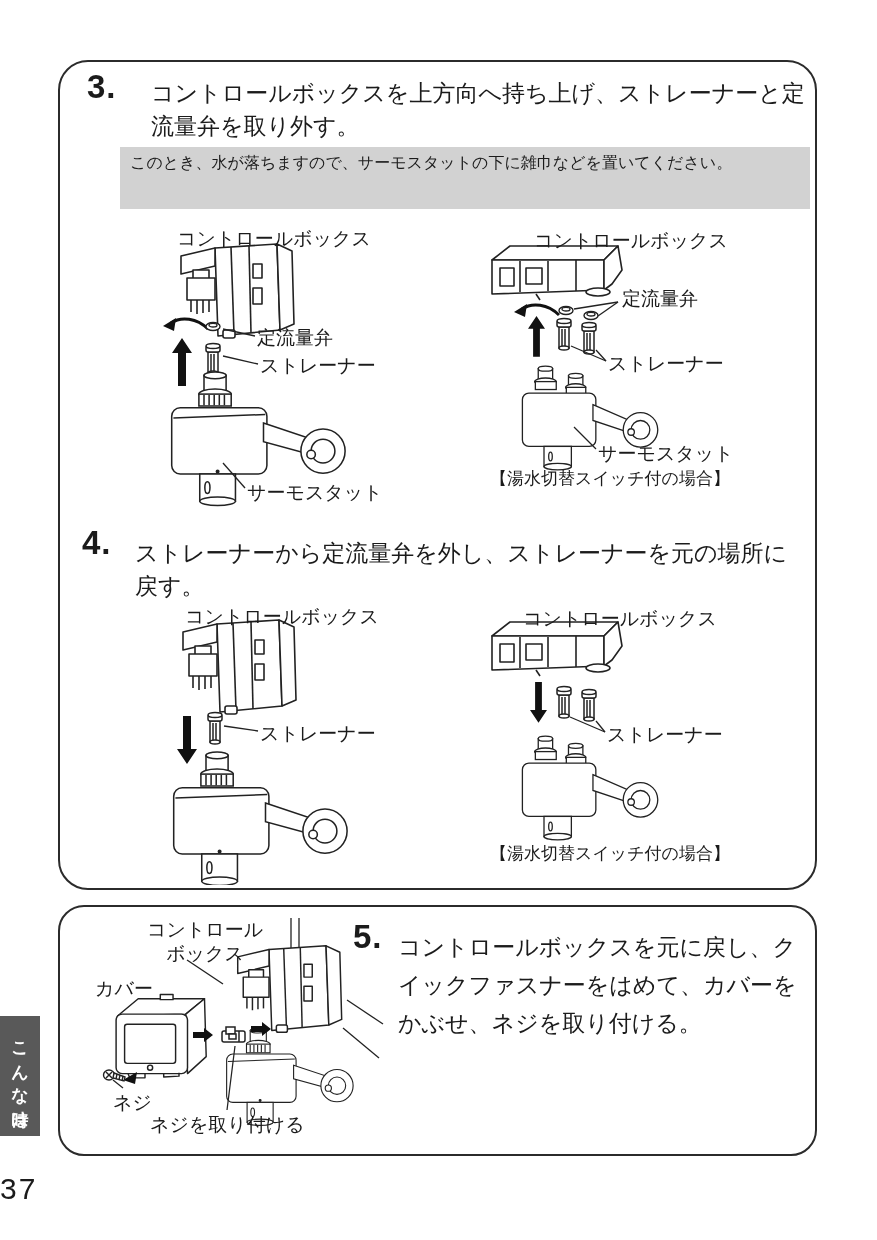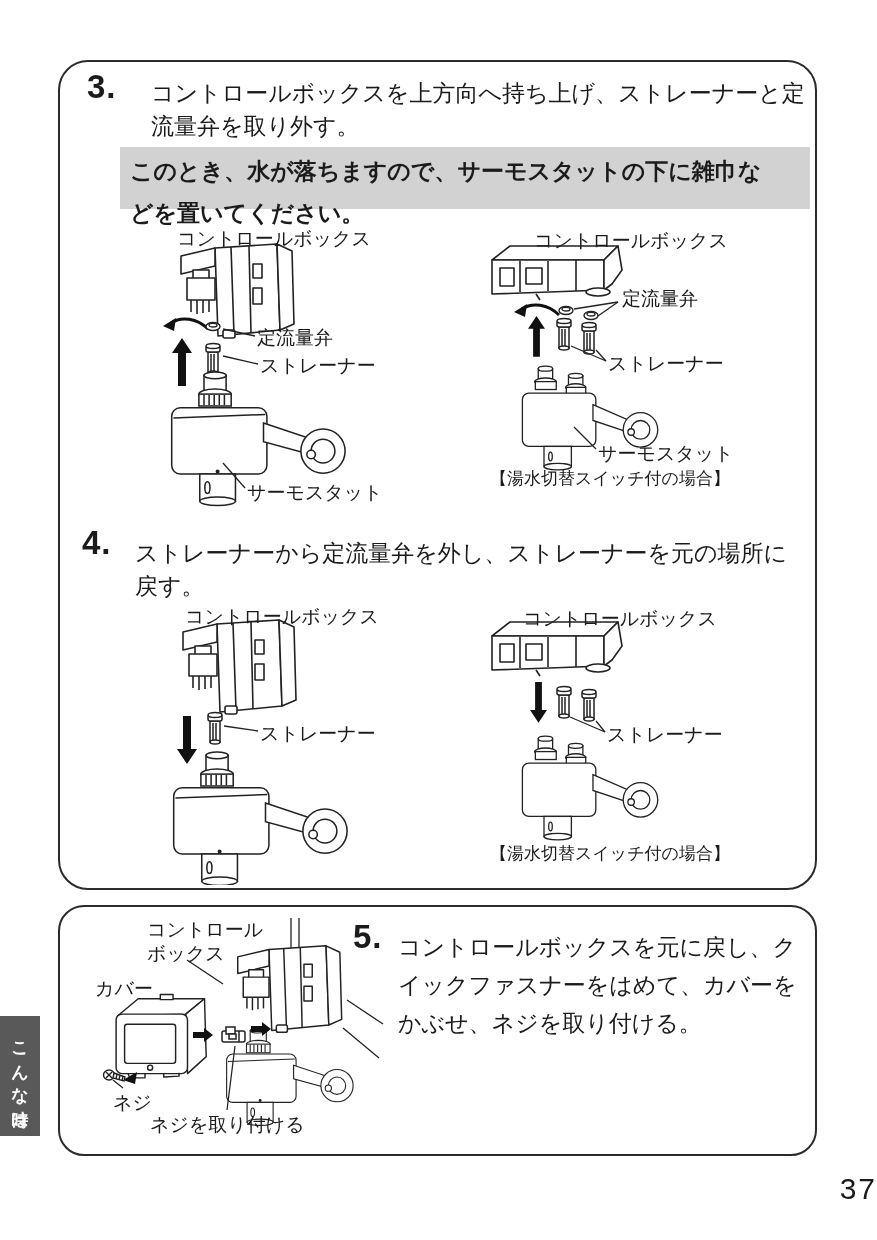--- a/index.html
+++ b/index.html
@@ -15,43 +15,43 @@
   .stepnum { position:absolute; font-size:33px; font-weight:bold; letter-spacing:1px; }
   .steptext { position:absolute; font-size:23px; line-height:33px; letter-spacing:0; }
   .n3 { left:87px;  top:68px; }
   .t3 { left:135px; top:77px;  width:672px;margin-left:16px; }
   .n4 { left:82px;  top:524px; }
   .t4 { left:135px; top:537px; width:672px; }
   .n5 { left:353px; top:918px; }
   .t5 { left:398px; top:928px; width:404px; line-height:38px; }
 
   .note { position:absolute; left:120px; top:147px; width:690px; height:62px; background:#d2d2d2; }
-  .note-inner { margin:3px 0 0 10px; width:654px; font-size:23px; line-height:42px;font-weight:bold; }
+  .note-inner { margin:3px 0 0 10px; width:654px; font-size:16px; line-height:26px; }
 
   .diagram { position:absolute; }
   .d3l { left:125px; top:222px; width:320px; height:294px; }
   .d3r { left:450px; top:222px; width:360px; height:296px; }
   .d4l { left:125px; top:600px; width:320px; height:285px; }
   .d4r { left:450px; top:600px; width:360px; height:285px; }
   .d5  { left:75px;  top:912px; width:330px; height:240px; }
   .diagram svg.art { position:absolute; left:0; top:0; }
 
   .dlabel { position:absolute; font-size:19px; white-space:nowrap; }
-  .pre { white-space:pre-line; line-height:24px; }
+  .pre { white-space:pre-line; line-height:24px;text-align:center; }
   .caption { position:absolute; font-size:17px; white-space:nowrap; }
 
   .ld { stroke:#222222; stroke-width:1.3; }
 
   .tab {
     position:absolute; left:0; top:1016px; width:40px; height:120px; background:#595959;
     color:#ffffff; display:flex; align-items:center; justify-content:center;
     writing-mode:vertical-rl; text-orientation:upright;
     font-size:17px; font-weight:bold; letter-spacing:3px;
   }
-  .pageno { position:absolute; left:0; top:1172px; width:877px; text-align:right; font-size:30px; letter-spacing:2px; }
+  .pageno { position:absolute; left:0; top:1172px; width:877px; text-align:left; font-size:30px; letter-spacing:2px; }
 </style>
 </head>
 <body>
 
 <svg width="0" height="0" style="position:absolute" aria-hidden="true">
   <defs>
     <g id="g-ctrl-tall" stroke="#222" stroke-width="1.6" fill="#fff" stroke-linejoin="round">
       <polygon points="50,6 112,2 115,88 53,94"></polygon>
       <polygon points="112,2 127,9 129,82 115,88"></polygon>
       <line x1="66" y1="5" x2="69" y2="92"></line>

